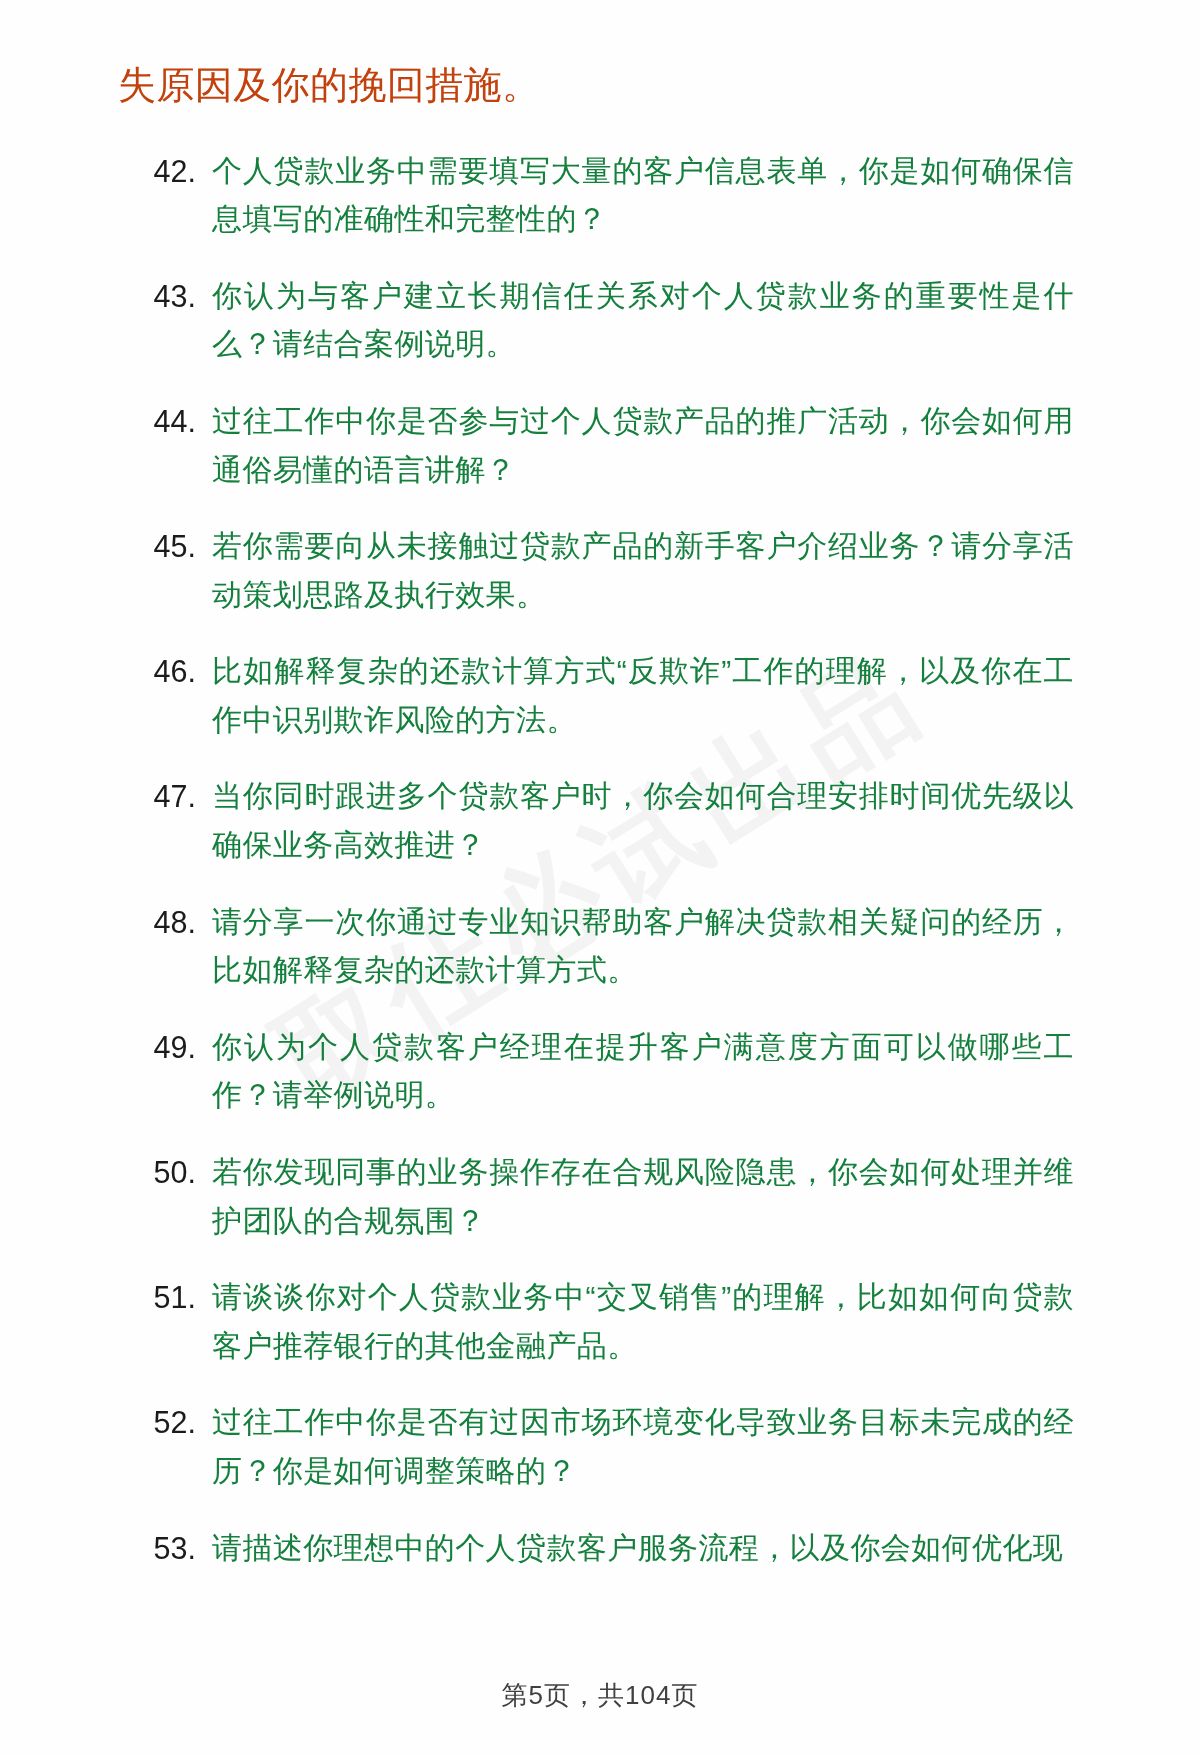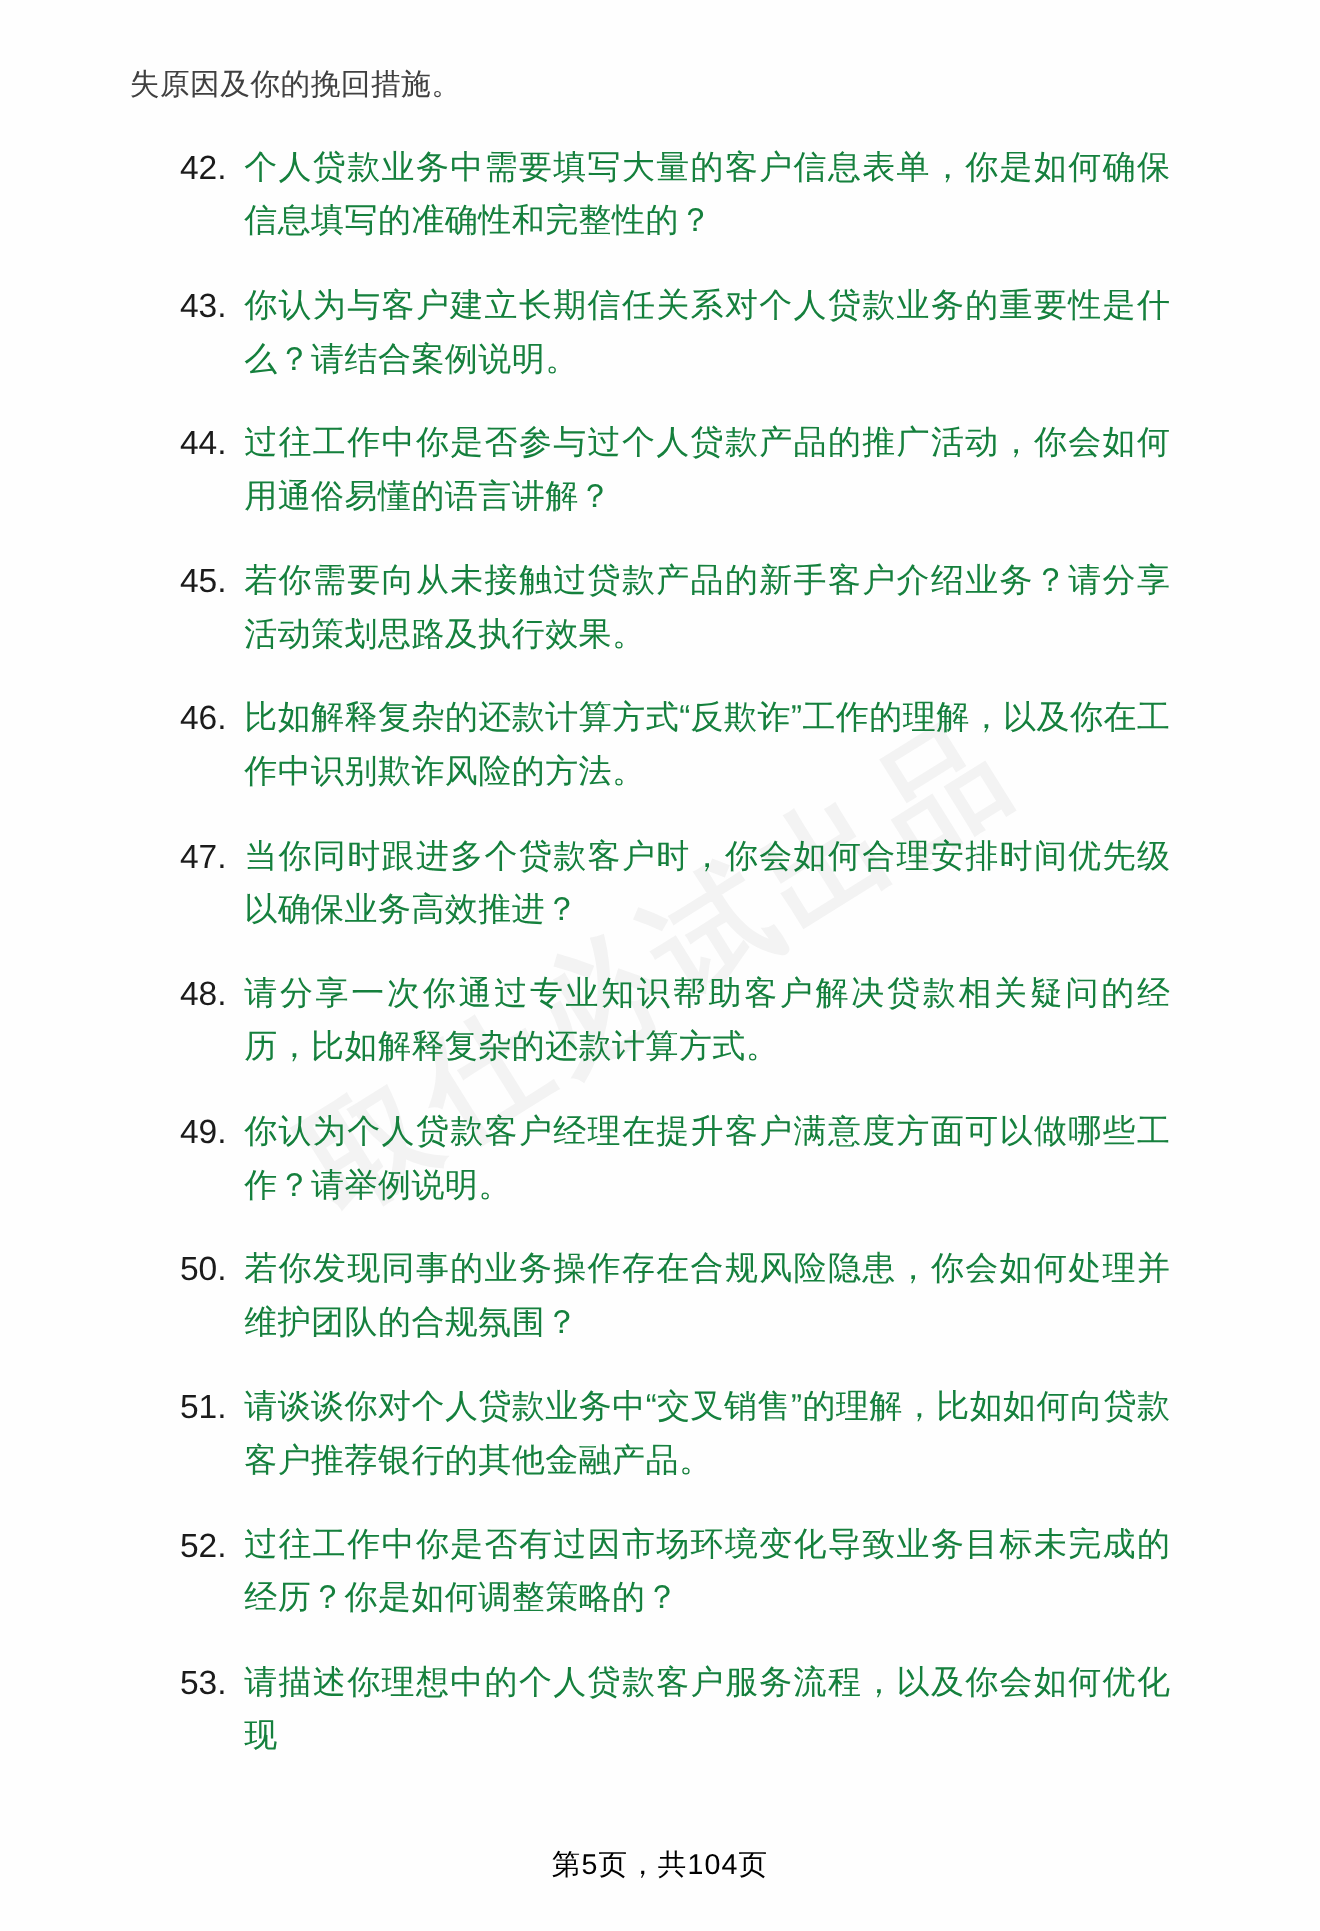--- a/index.html
+++ b/index.html
@@ -50,31 +50,31 @@
     user-select: none;
   }
 
   .content {
     position: relative;
     z-index: 3;
   }
 
   
   .continuation {
-    font-size: 27px;
+    font-size: 38px;
     line-height: 1.62;
-    color: #404040;
+    color: #c2410c;
     margin: 0 0 30px 0;
     padding-left: 0;
     letter-spacing: 0.4px;
   }
 
   .qlist {
     list-style: none;
-    margin: 18px;
+    margin: 8px;
     padding: 0;
   }
   .qitem {
     display: flex;
     align-items: flex-start;
     margin-bottom: 28px;
   }
   .qnum {
     flex: 0 0 70px;
     text-align: right;
@@ -95,21 +95,21 @@
     text-justify: inter-ideograph;
   }
 
   .footer {
     position: absolute;
     left: 0;
     bottom: 42px;
     width: 1200px;
     text-align: center;
     font-size: 26px;
-    color: #000000;
+    color: #404040;
     letter-spacing: 1px;
     z-index: 3;
   }
 </style>
 </head>
 <body>
 
 <div class="page">
 
   <div class="watermark">

